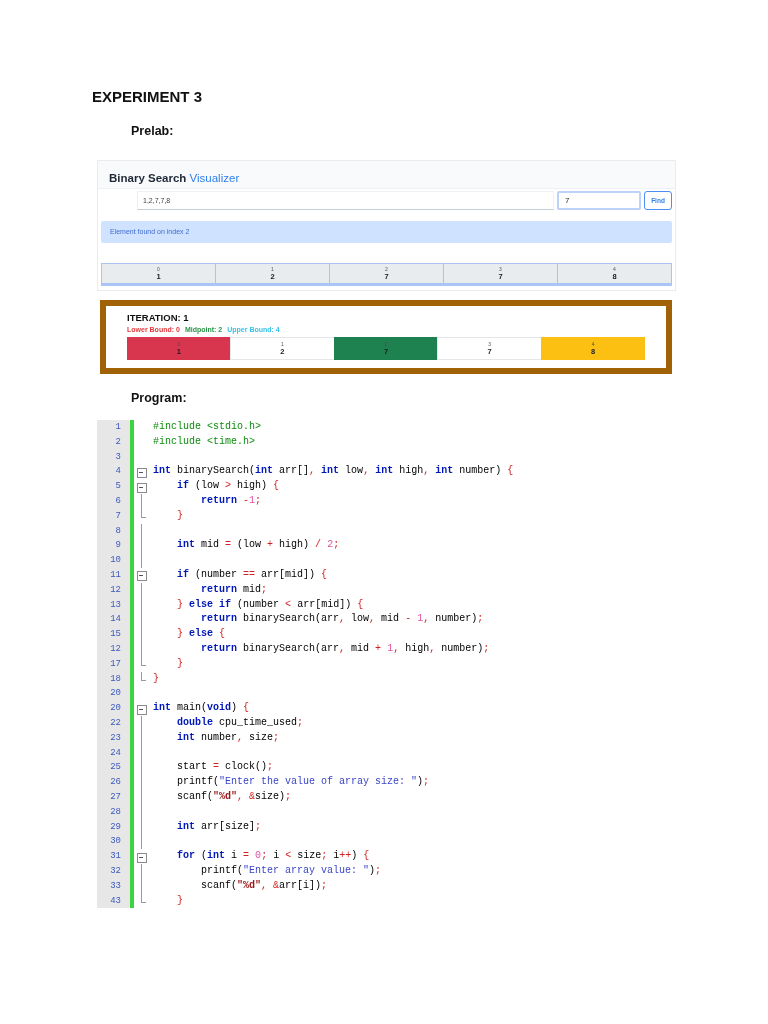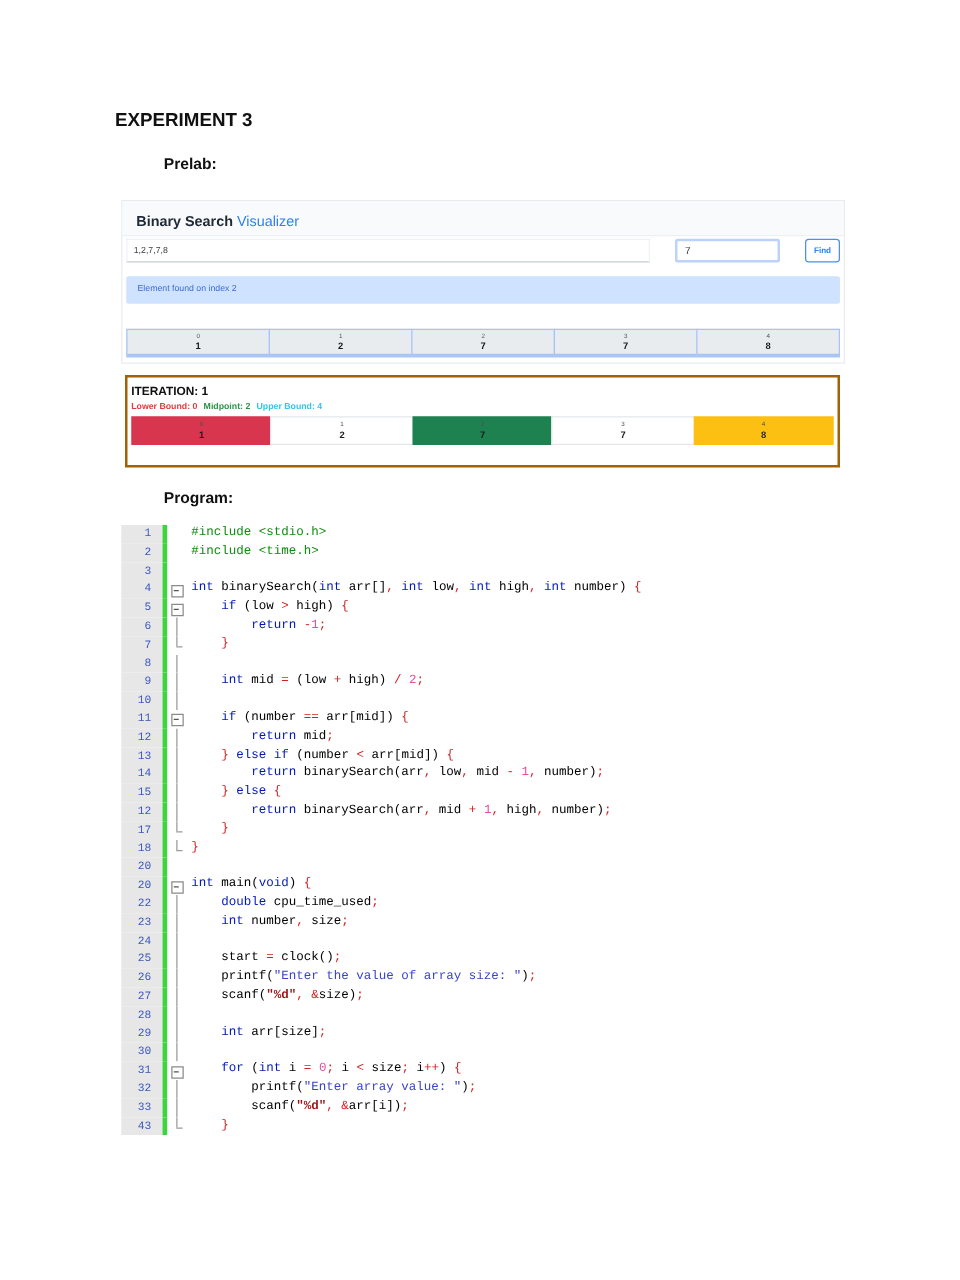--- a/index.html
+++ b/index.html
@@ -13,39 +13,39 @@
   .prelab-label { top:124px; }
   .program-label { top:391px; }
 
   
   .vcard { position:absolute; left:97px; top:160px; width:579px; height:131px;
            background:#fff; border:1px solid #e8ecf1; }
   .vheader { height:28px; padding:7px 11px 0; background:#f9fafb; border-bottom:1px solid #eef1f4; }
   .vtitle { font-size:11.5px; font-weight:bold; color:#1f2937; }
   .vtitle .accent { font-weight:normal; }
   .vbody { padding:0 3px; }
-  .controls { margin-top:2px; display:flex; gap:20px; height:19px; align-items:stretch; }
+  .controls { margin-top:2px; display:flex; gap:3px; height:19px; align-items:stretch;margin-left:36px; }
   .array-input { flex:1; border:1px solid #eef1f5; border-bottom:1px solid #c6ccd6;
                  font-size:7px; color:#3a3f46; padding:0 5px; font-family:"Liberation Sans",sans-serif; }
   .target-input { width:84px; border:2px solid #bcd2fb; border-radius:2px; font-size:8px; color:#333;
                   padding:0 6px; font-family:"Liberation Sans",sans-serif; }
   .find-btn { width:28px; border:1px solid #4c8df6; border-radius:3px; background:#fff;
               font-size:6.5px; font-weight:bold; cursor:pointer; font-family:"Liberation Sans",sans-serif; }
   .alert { margin-top:11px; height:22px; line-height:22px; border-radius:2px;
            font-size:7px; padding:0 9px; }
   .arow { margin-top:20px; display:flex; border-bottom:2px solid #a9c6f8; }
   .acell { flex:1; height:21px; background:#e9ecef; border:1px solid #aac4f2; margin-left:-1px;
            display:flex; flex-direction:column; align-items:center; justify-content:center; }
   .acell:first-child { margin-left:0; }
   .aidx { font-size:5px; line-height:6px; color:#50555c; }
   .aval { font-size:7.5px; line-height:9px; font-weight:bold; color:#17191c; }
 
   
   .icard { position:absolute; left:100px; top:300px; width:572px; height:74px;
-           border:2px solid #a16207; background:#fff; padding:6px 3px; }
+           border:6px solid #a16207; background:#fff; padding:6px 21px; }
   .ititle { font-size:9.5px; font-weight:bold; color:#101010; }
   .ibounds { margin-top:3px; font-size:7px; font-weight:bold; display:flex; gap:5px; }
   .irow { margin-top:4px; display:flex; }
   .icell { flex:1; height:23px; display:flex; flex-direction:column; align-items:center; justify-content:center;
            background:#fff; border:1px solid #e4e7ea; margin-left:-1px; }
   .icell:first-child { margin-left:0; }
   .icell.hl { border:none; }
   .iidx { font-size:5px; line-height:6px; color:#4a4e54; }
   .ival { font-size:7.5px; line-height:9px; font-weight:bold; color:#1b1d1f; }
 
@@ -57,21 +57,21 @@
   .gb { width:4px; background:#3ed43e; }
   .fd { width:14px; position:relative; background:#fff; }
   .fd.b::before { content:""; position:absolute; left:3px; top:3.5px; width:8px; height:8px;
                   border:1px solid #8a8a8a; background:#fff; }
   .fd.b::after  { content:""; position:absolute; left:5px; top:7.5px; width:4px; height:1px; background:#555; }
   .fd.p::before { content:""; position:absolute; left:7px; top:0; bottom:0; width:1px; background:#9a9a9a; }
   .fd.e::before { content:""; position:absolute; left:7px; top:0; height:58%; width:1px; background:#9a9a9a; }
   .fd.e::after  { content:""; position:absolute; left:7px; top:58%; width:5px; height:1px; background:#9a9a9a; }
   .cd { flex:1; background:#fff; font-family:"Liberation Mono",monospace; font-size:10px;
         white-space:pre; padding-left:5px; color:#000; }
-  .tk { color:#0018b8; font-weight:normal; }
+  .tk { color:#0018b8; font-weight:bold; }
   .tg { color:#0d8c0d; }
   .tn { color:#e2519e; }
   .to { color:#d21f1f; }
   .ts { color:#3a44c8; }
   .td { color:#9a1515; font-weight:bold; }
 </style>
 </head>
 <body>
 
 <div class="page">

